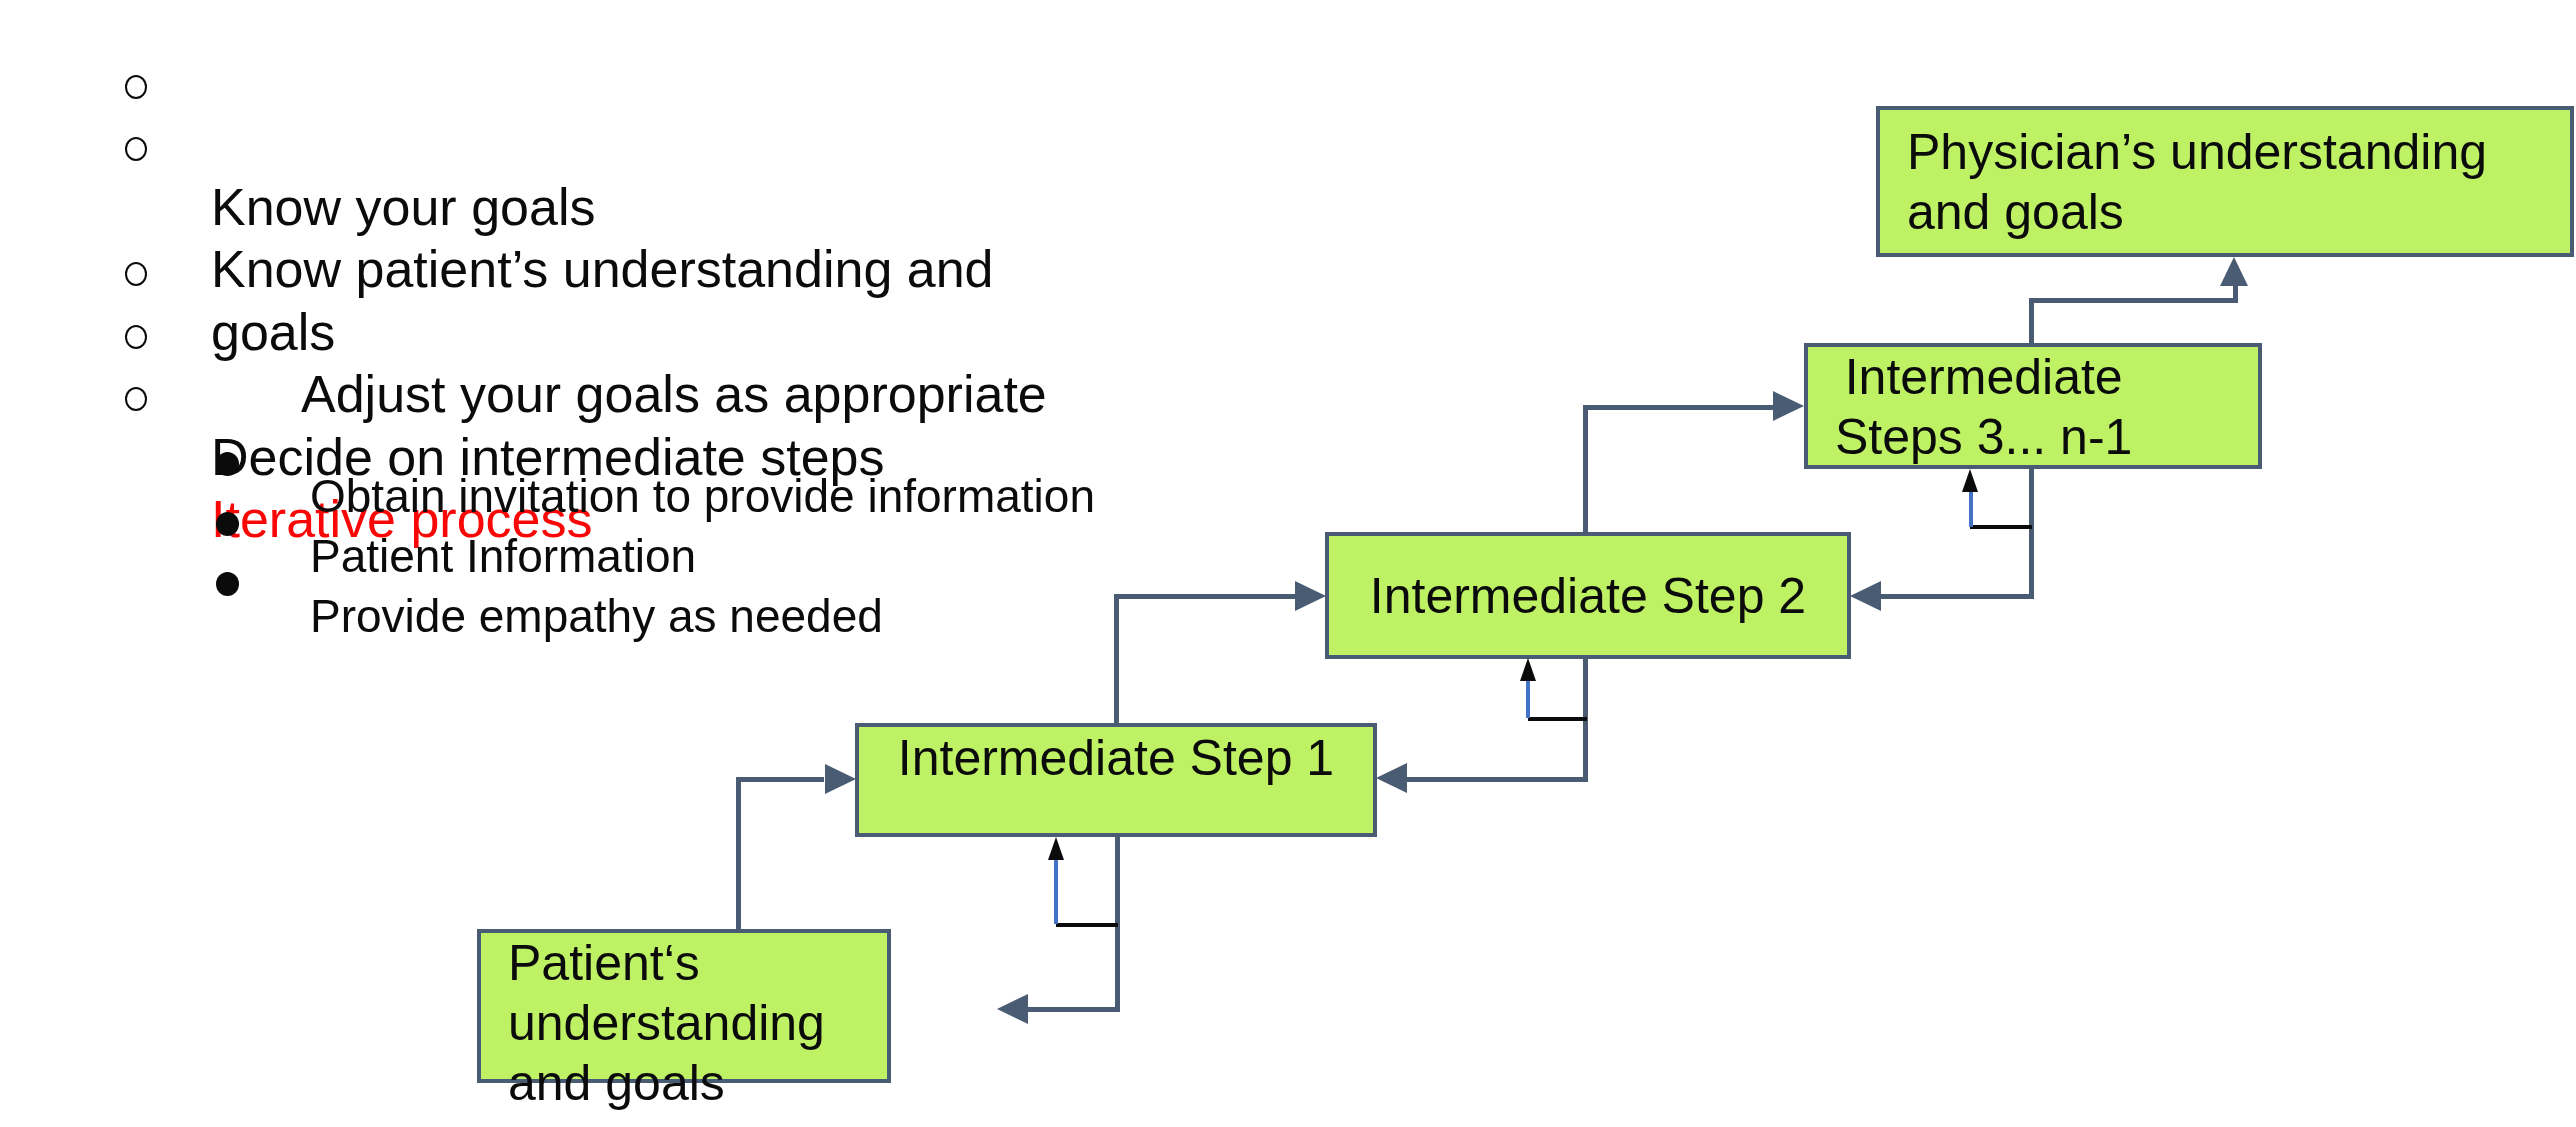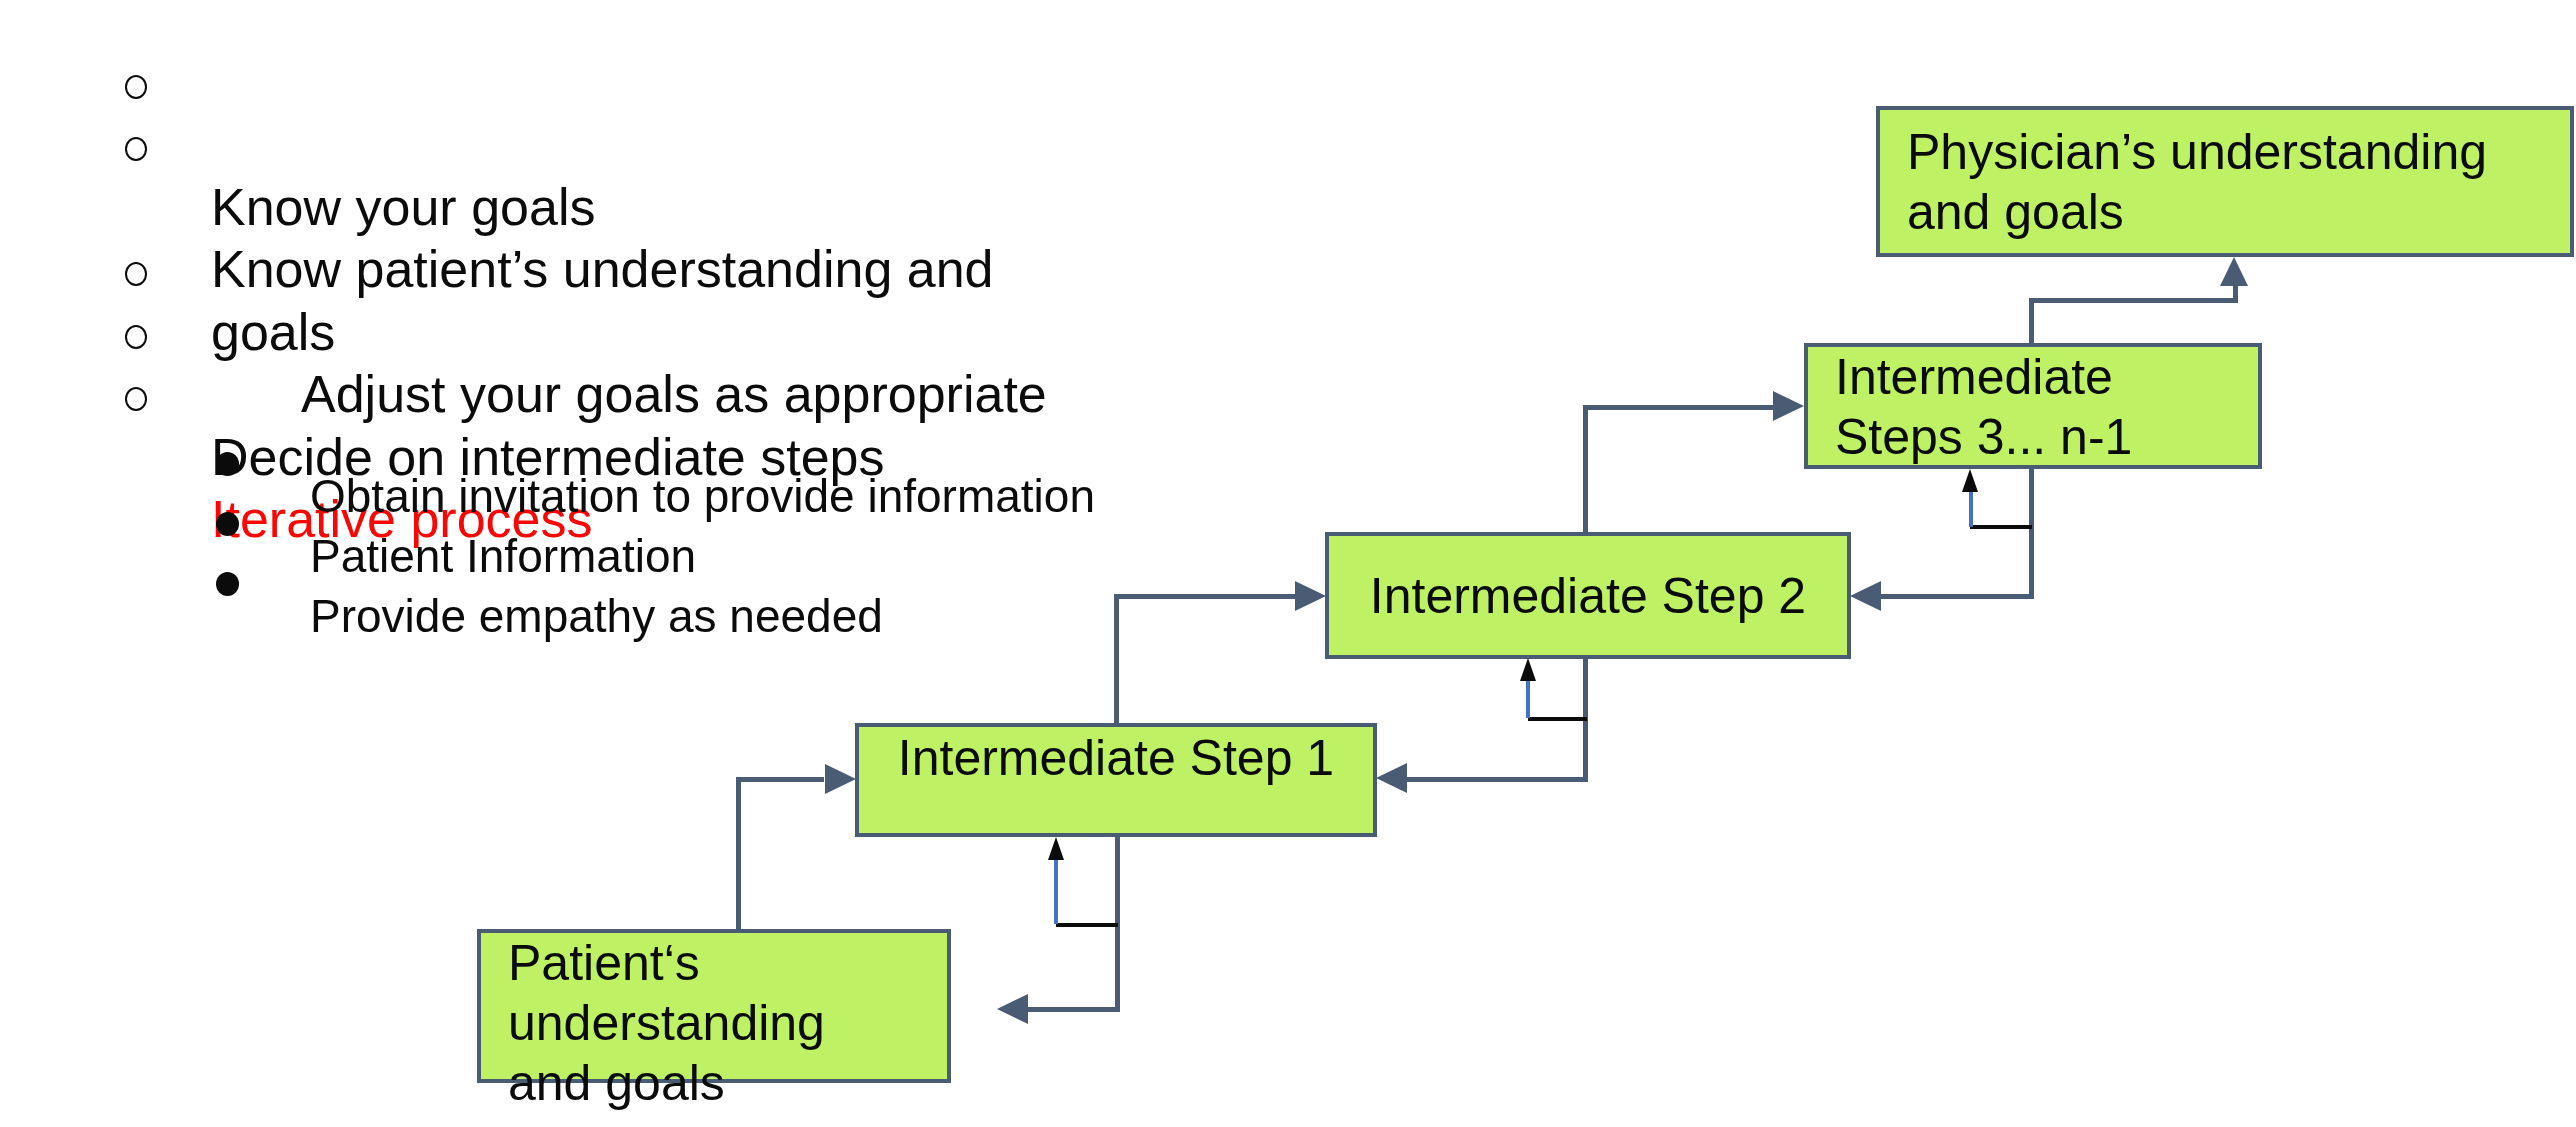--- a/index.html
+++ b/index.html
@@ -20,24 +20,24 @@
   .l2text{display:block;margin-left:310px;margin-top:32px;}
   .bdot{position:absolute;left:216px;width:23px;height:24px;border-radius:50%;background:#0b0b0b;}
   
   .dbox{
     position:absolute;box-sizing:border-box;background:#bef264;border:4.8px solid #4a5b74;
     font-size:50px;line-height:60px;white-space:pre-line;display:flex;
   }
   .dbox .lbl{margin:auto 0;padding-left:27px;}
   .dbox.center .lbl{margin:auto;padding-left:0;text-align:left;}
   .dbox.topcenter .lbl{margin:3.8px auto auto auto;padding-left:0;}
-  #box-patient  {left:477px; top:929px; width:474px; height:154px;}
+  #box-patient  {left:477px; top:929px; width:414px; height:154px;}
   #box-step1    {left:855px; top:723px; width:522px; height:114px;line-height:54px;}
   #box-step2    {left:1325px;top:532px; width:526px; height:127px;}
-  #box-steps3   {left:1804px;top:343px; width:458px; height:126px;line-height:60px;}
+  #box-steps3   {left:1804px;top:343px; width:458px; height:126px;line-height:60px;text-align:center;}
   #box-physician{left:1876px;top:106px; width:698px; height:151px;}
   
   .seg{position:absolute;background:#4a5b74;}
   .tie{position:absolute;background:#0b0b0b;height:3.8px;}
   .stem{position:absolute;background:#4472c4;width:3.8px;}
   
   .ah{position:absolute;width:0;height:0;}
   .ah.right{border-top:15.4px solid transparent;border-bottom:15.4px solid transparent;border-left:31px solid #4a5b74;}
   .ah.left {border-top:15.4px solid transparent;border-bottom:15.4px solid transparent;border-right:31px solid #4a5b74;}
   .ah.up   {border-left:14.4px solid transparent;border-right:14.4px solid transparent;border-bottom:29px solid #4a5b74;}

